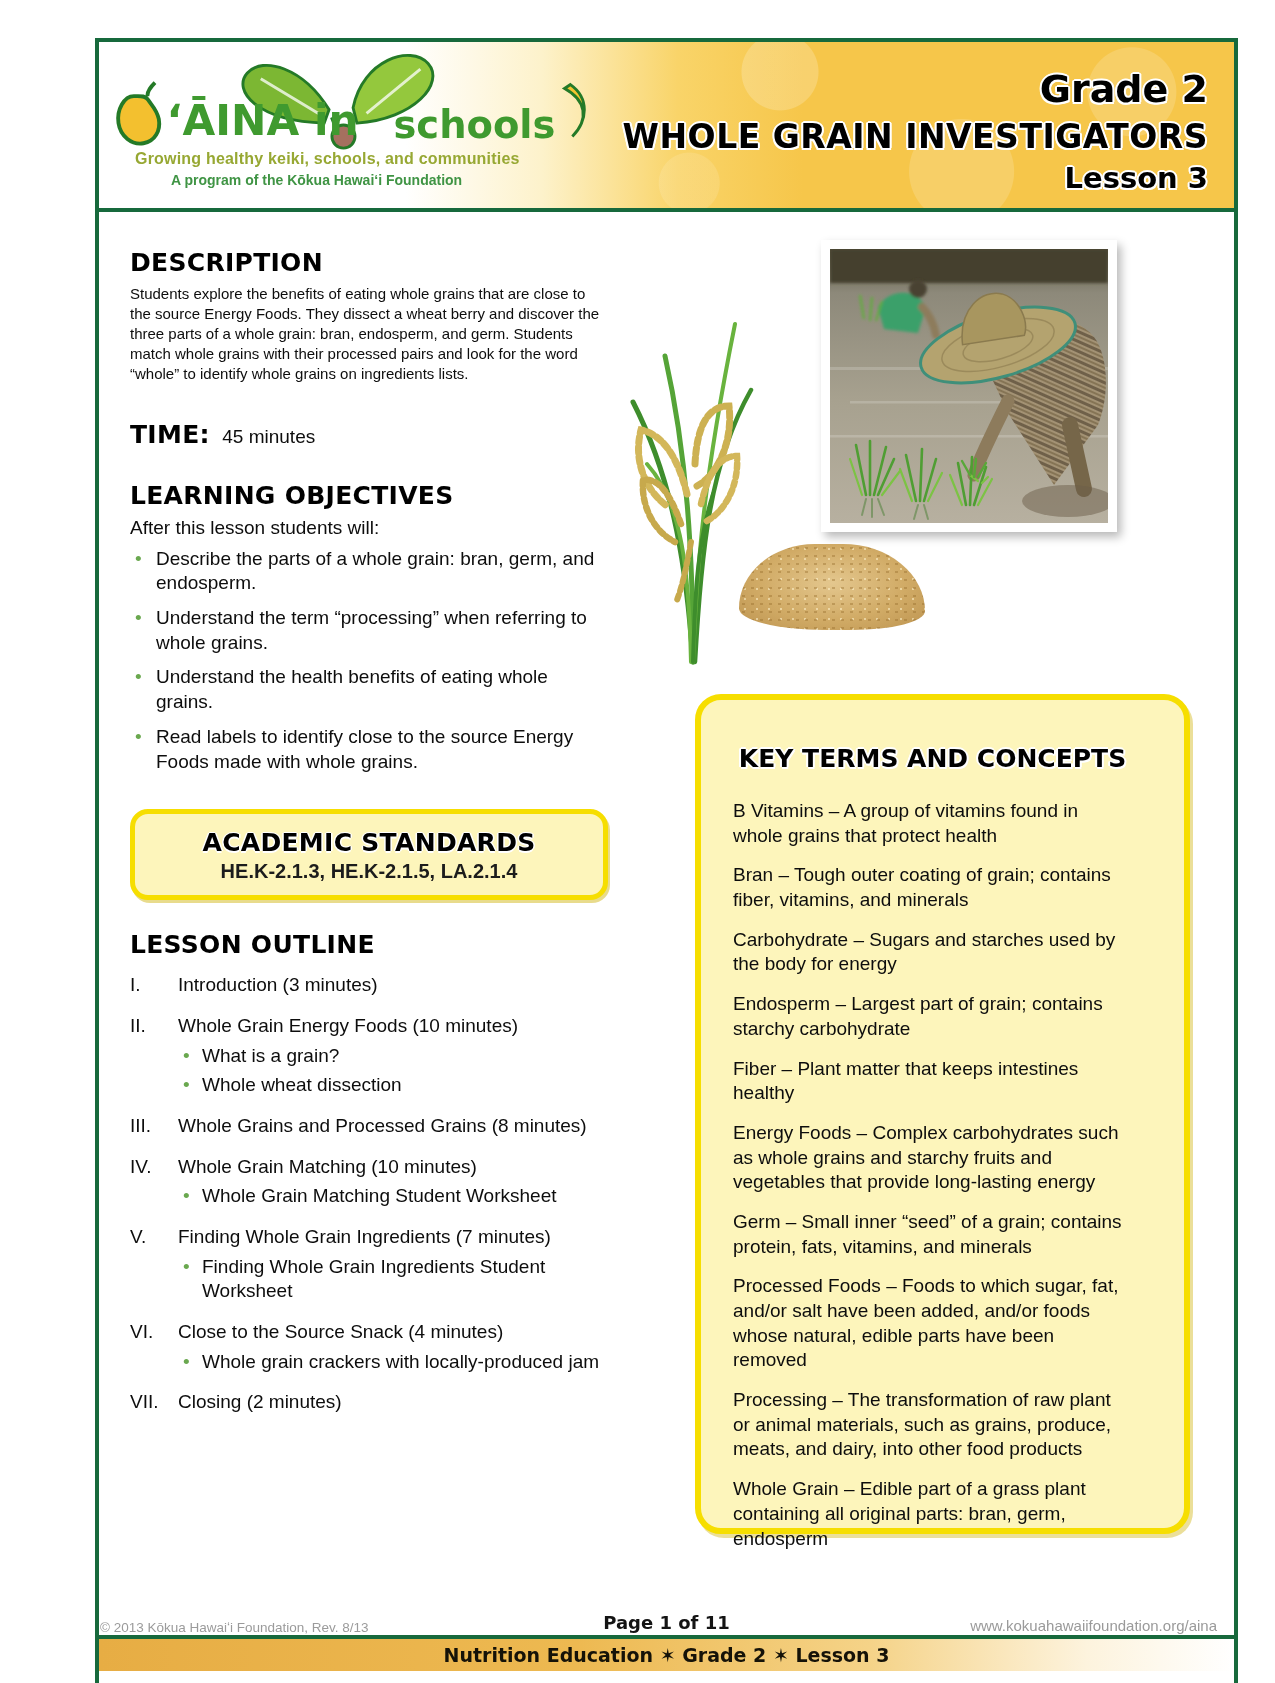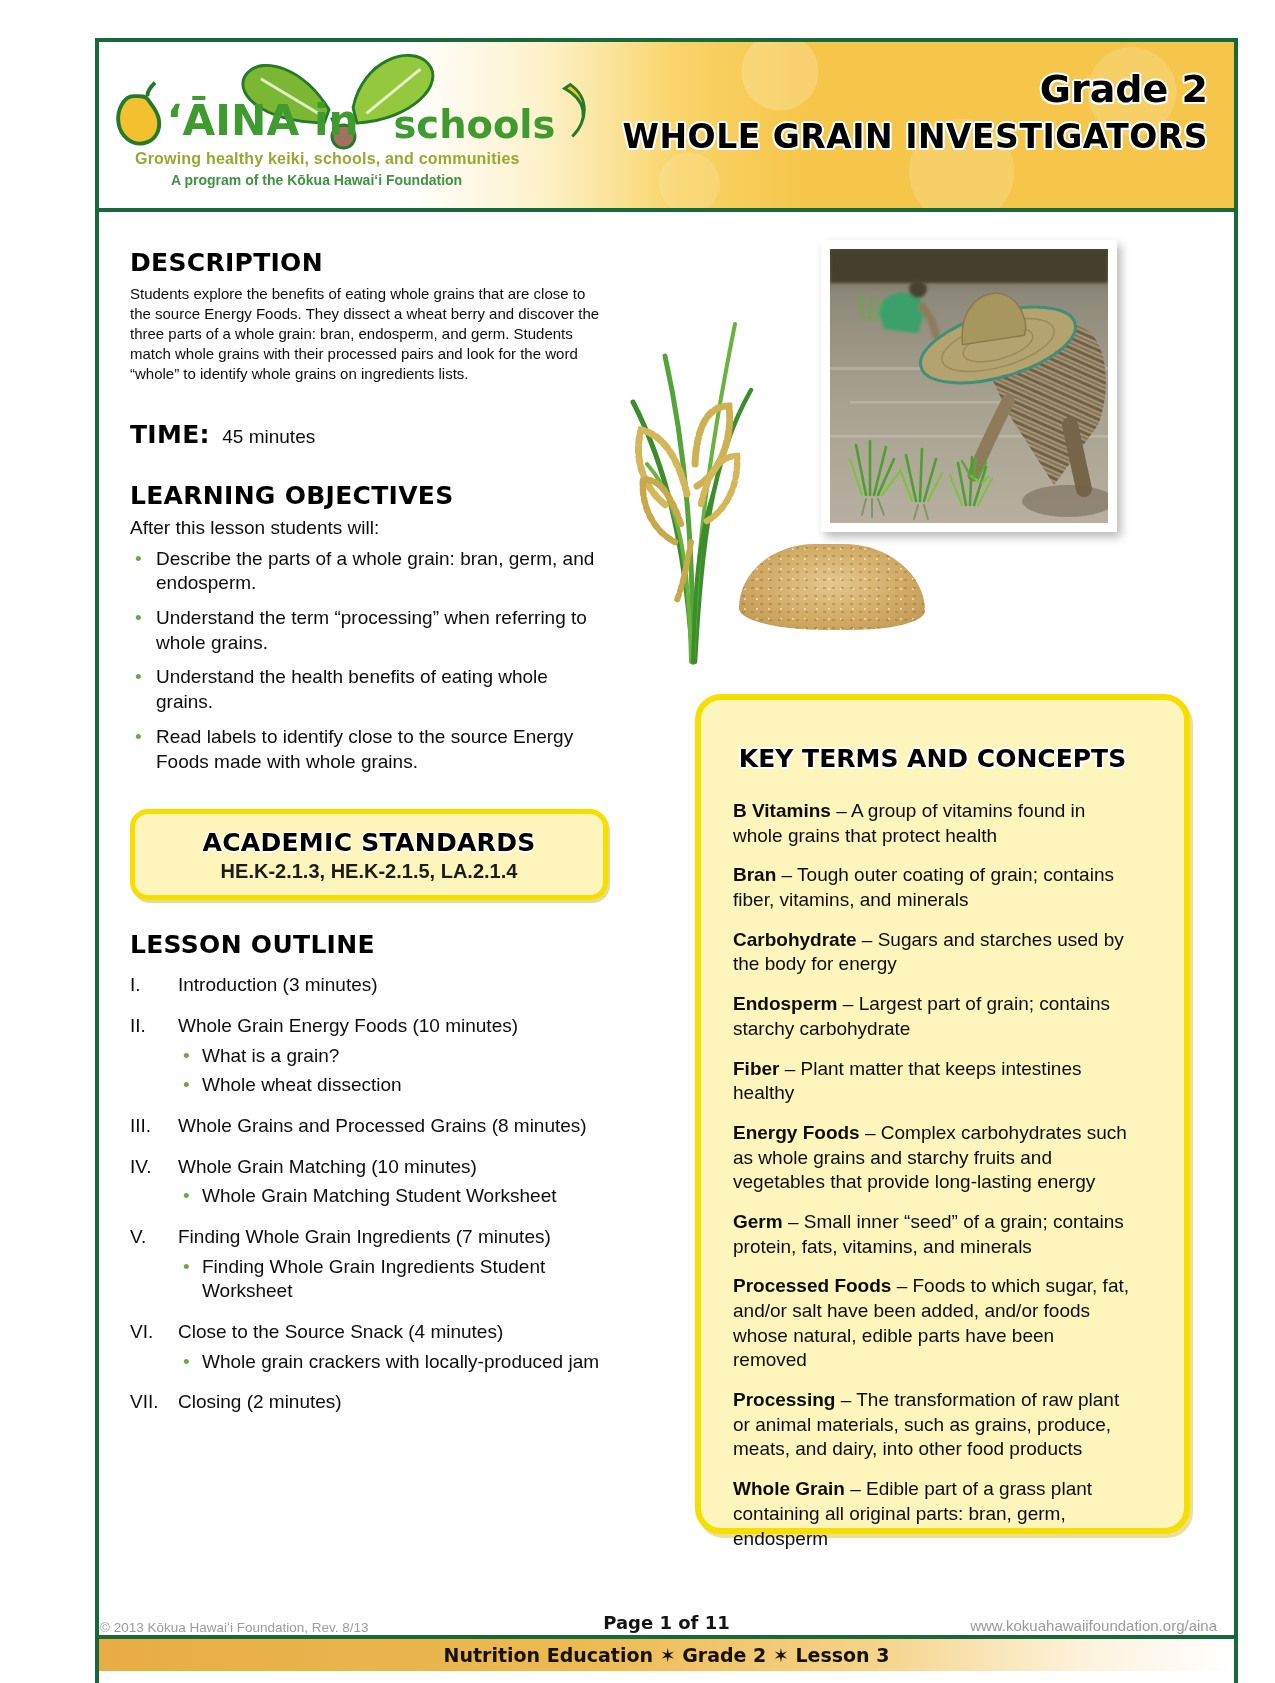--- a/index.html
+++ b/index.html
@@ -90,21 +90,21 @@
     border:6px solid #f6de00;border-radius:26px;background:#fdf5bb;
     box-shadow:3px 4px 0 rgba(205,175,0,.4);padding:28px 52px 0 32px;
   }
   .terms-title{
     text-align:center;font-family:"DejaVu Sans","Liberation Sans",sans-serif;
     font-weight:800;font-size:25px;margin:16px 0 26px 0;color:#000;
     text-shadow:2px 0 0 #fff,-2px 0 0 #fff,0 2px 0 #fff,0 -2px 0 #fff,
                 1.5px 1.5px 0 #fff,-1.5px -1.5px 0 #fff;
   }
   .term-entry{font-size:19px;line-height:1.3;margin-bottom:15px;}
-  .term-entry b{font-weight:bold;margin-top:12px;}
+  .term-entry b{font-weight:normal;margin-top:12px;}
   
   .footer-bar{
     position:absolute;left:0;right:0;bottom:0;height:36px;box-sizing:border-box;
     border-top:4px solid #17693c;display:flex;align-items:center;justify-content:center;
     background:linear-gradient(90deg,#e7ad44 0%,#edb951 42%,#f5d388 68%,#fdf3dd 87%,#ffffff 100%);
     font-family:"DejaVu Sans","Liberation Sans",sans-serif;font-weight:700;font-size:19px;color:#151208;
   }
   .copyright{position:absolute;left:100px;top:1620px;font-size:13.5px;color:#9b9b9b;}
   .page-num{
     position:absolute;left:95px;width:1143px;top:1612px;text-align:center;
@@ -134,20 +134,21 @@
 
         <text x="64" y="88" font-family="DejaVu Sans, Liberation Sans, sans-serif" font-size="44" font-weight="bold" fill="#3f9a2f">ʻĀINA in</text>
         <text x="300" y="92" font-family="DejaVu Sans, Liberation Sans, sans-serif" font-size="40" font-weight="bold" fill="#3f9a2f">schools</text>
       </svg>
       <div class="tagline1">Growing healthy keiki, schools, and communities</div>
       <div class="tagline2">A program of the Kōkua Hawaiʻi Foundation</div>
     </div>
     <div class="header-title">
       <div class="ht-grade">Grade 2</div>
       <div class="ht-main">WHOLE GRAIN INVESTIGATORS</div>
+      <div class="ht-lesson">Lesson 3</div>
     </div>
   </div>
 
   <div class="content">
 
     <div class="col-left">
       <div class="section">DESCRIPTION</div>
       <div class="bodytext">Students explore the benefits of eating whole grains that are close to the source Energy Foods. They dissect a wheat berry and discover the three parts of a whole grain: bran, endosperm, and germ. Students match whole grains with their processed pairs and look for the word “whole” to identify whole grains on ingredients lists.</div>
 
       <div class="time-row">

